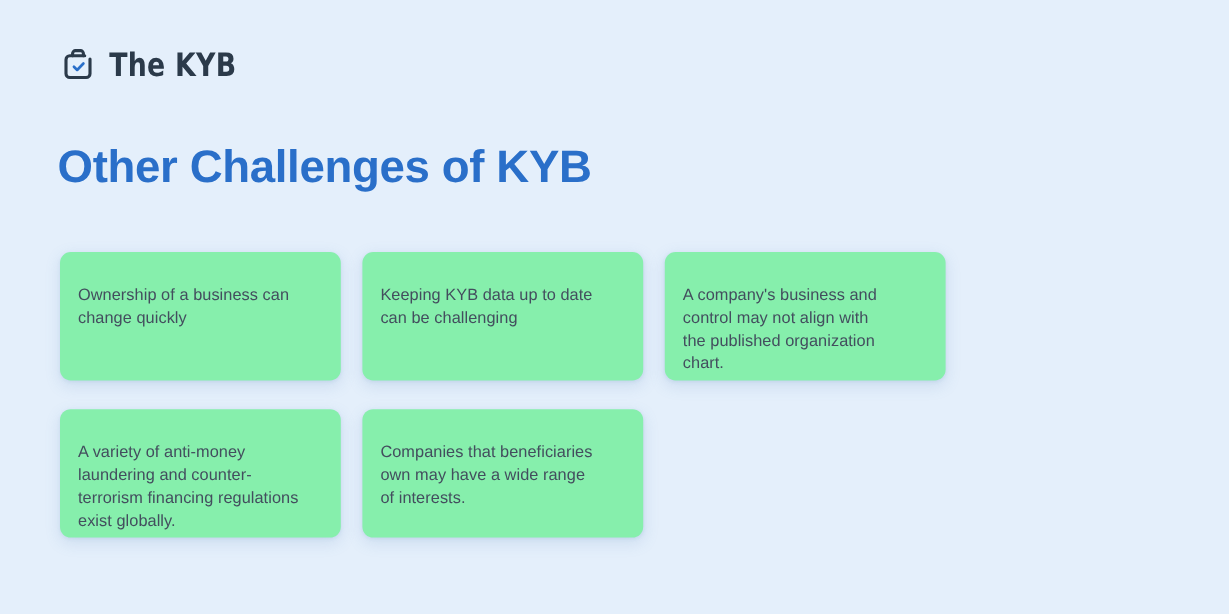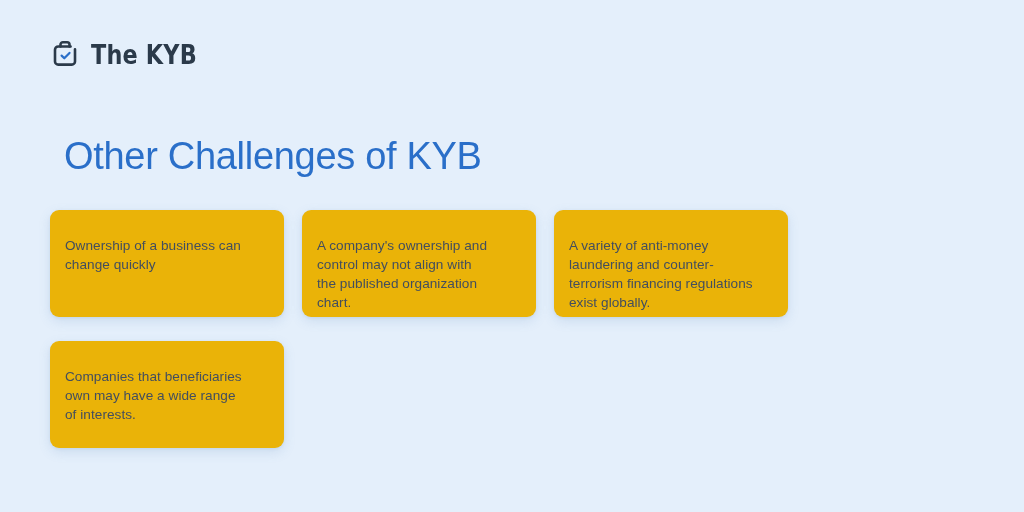--- a/index.html
+++ b/index.html
@@ -46,43 +46,43 @@
     white-space: nowrap;
     transform: scaleX(0.92);
     transform-origin: left center;
   }
 
   
   .page-title {
     position: absolute;
     left: 48px;
     top: 117px;
-    margin: 16px;
+    margin: 0;
     font-size: 38px;
-    font-weight: 400;
+    font-weight: 700;
     letter-spacing: -0.3px;
     color: #2a6fc9;
     line-height: 46px;
     white-space: nowrap;
   }
 
   
   .card-grid {
     position: absolute;
     left: 50px;
     top: 210px;
     width: 740px;
     display: grid;
     grid-template-columns: repeat(3, 234px);
     grid-auto-rows: 107px;
     column-gap: 18px;
     row-gap: 24px;
   }
   .card {
-    background: #eab308;
+    background: #86efac;
     border-radius: 9px;
     box-shadow: 0 4px 12px rgba(96, 139, 190, 0.18),
                 0 1px 3px rgba(96, 139, 190, 0.12);
     box-sizing: border-box;
     padding: 26px 17px 10px 15px;
     overflow: hidden;
   }
   .card-text {
     margin: 0;
     font-size: 13.6px;
@@ -109,21 +109,25 @@
   </div>
 
   <h1 class="page-title">Other Challenges of KYB</h1>
 
   <div class="card-grid">
     <div class="card">
       <p class="card-text">Ownership of a business can
 change quickly</p>
     </div>
     <div class="card">
-      <p class="card-text">A company's ownership and
+      <p class="card-text">Keeping KYB data up to date
+can be challenging</p>
+    </div>
+    <div class="card">
+      <p class="card-text">A company's business and
 control may not align with
 the published organization
 chart.</p>
     </div>
     <div class="card">
       <p class="card-text">A variety of anti-money
 laundering and counter-
 terrorism financing regulations
 exist globally.</p>
     </div>

